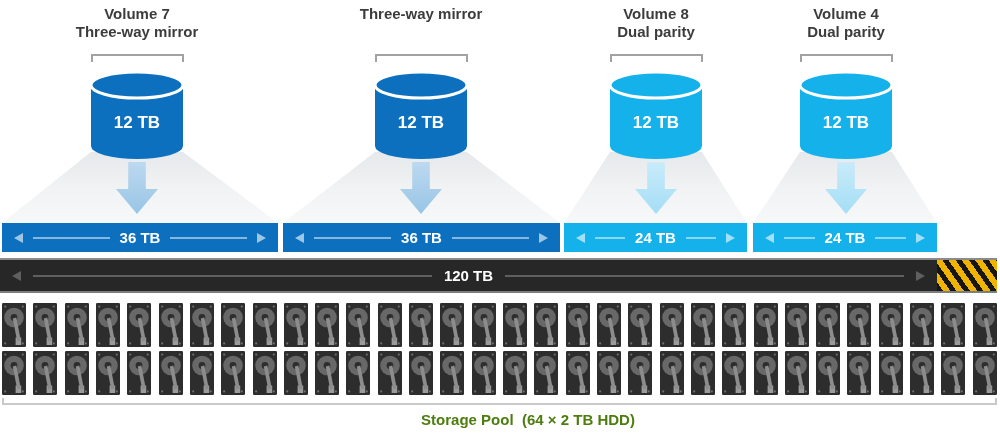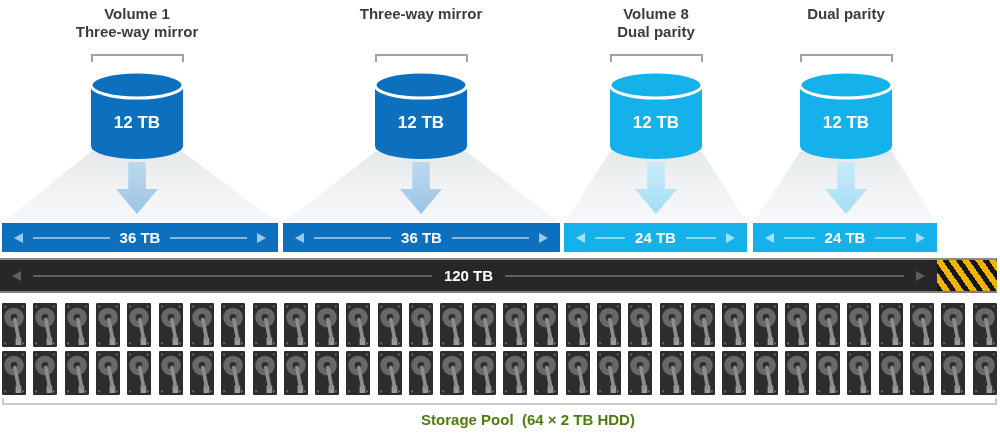--- a/index.html
+++ b/index.html
@@ -101,21 +101,21 @@
         <circle cx="20.8" cy="40.4" r="1.1" fill="#6f6f6f"></circle>
         <circle cx="12" cy="14.5" r="9.8" fill="#686868"></circle>
         <circle cx="12" cy="14.5" r="3.4" fill="#2d2d2d"></circle>
         <rect x="13.6" y="34.5" width="5.6" height="7.5" fill="#9b9b9b"></rect>
         <path d="M10.8 15.5 L15.2 38.5 L18.8 37.6 L14.3 14.6 Z" fill="#8c8c8c"></path>
       </symbol>
     </defs>
   </svg>
 
   <div class="vol-label v1">
-    <div>Volume 1</div>
+    <div>Volume 7</div>
     <div>Three-way mirror</div>
   </div>
   <div class="top-bracket v1"></div>
   <div class="funnel v1"></div>
   <svg class="cylinder mirror v1" viewBox="0 0 92 92">
     <path class="cyl-fill" d="M0 15 L0 76 A46 13 0 0 0 92 76 L92 15 Z"></path>
     <ellipse class="cyl-fill cyl-top" cx="46" cy="15" rx="46" ry="13"></ellipse>
     <text x="46" y="58" text-anchor="middle">12 TB</text>
   </svg>
   <div class="down-arrow mirror v1"></div>
@@ -160,20 +160,21 @@
   <div class="down-arrow parity v3"></div>
   <div class="bar parity v3">
     <span class="ah l"></span>
     <span class="ln"></span>
     <span class="bar-txt">24 TB</span>
     <span class="ln"></span>
     <span class="ah r"></span>
   </div>
 
   <div class="vol-label v4">
+    <div>Volume 4</div>
     <div>Dual parity</div>
   </div>
   <div class="top-bracket v4"></div>
   <div class="funnel v4"></div>
   <svg class="cylinder parity v4" viewBox="0 0 92 92">
     <path class="cyl-fill" d="M0 15 L0 76 A46 13 0 0 0 92 76 L92 15 Z"></path>
     <ellipse class="cyl-fill cyl-top" cx="46" cy="15" rx="46" ry="13"></ellipse>
     <text x="46" y="58" text-anchor="middle">12 TB</text>
   </svg>
   <div class="down-arrow parity v4"></div>

